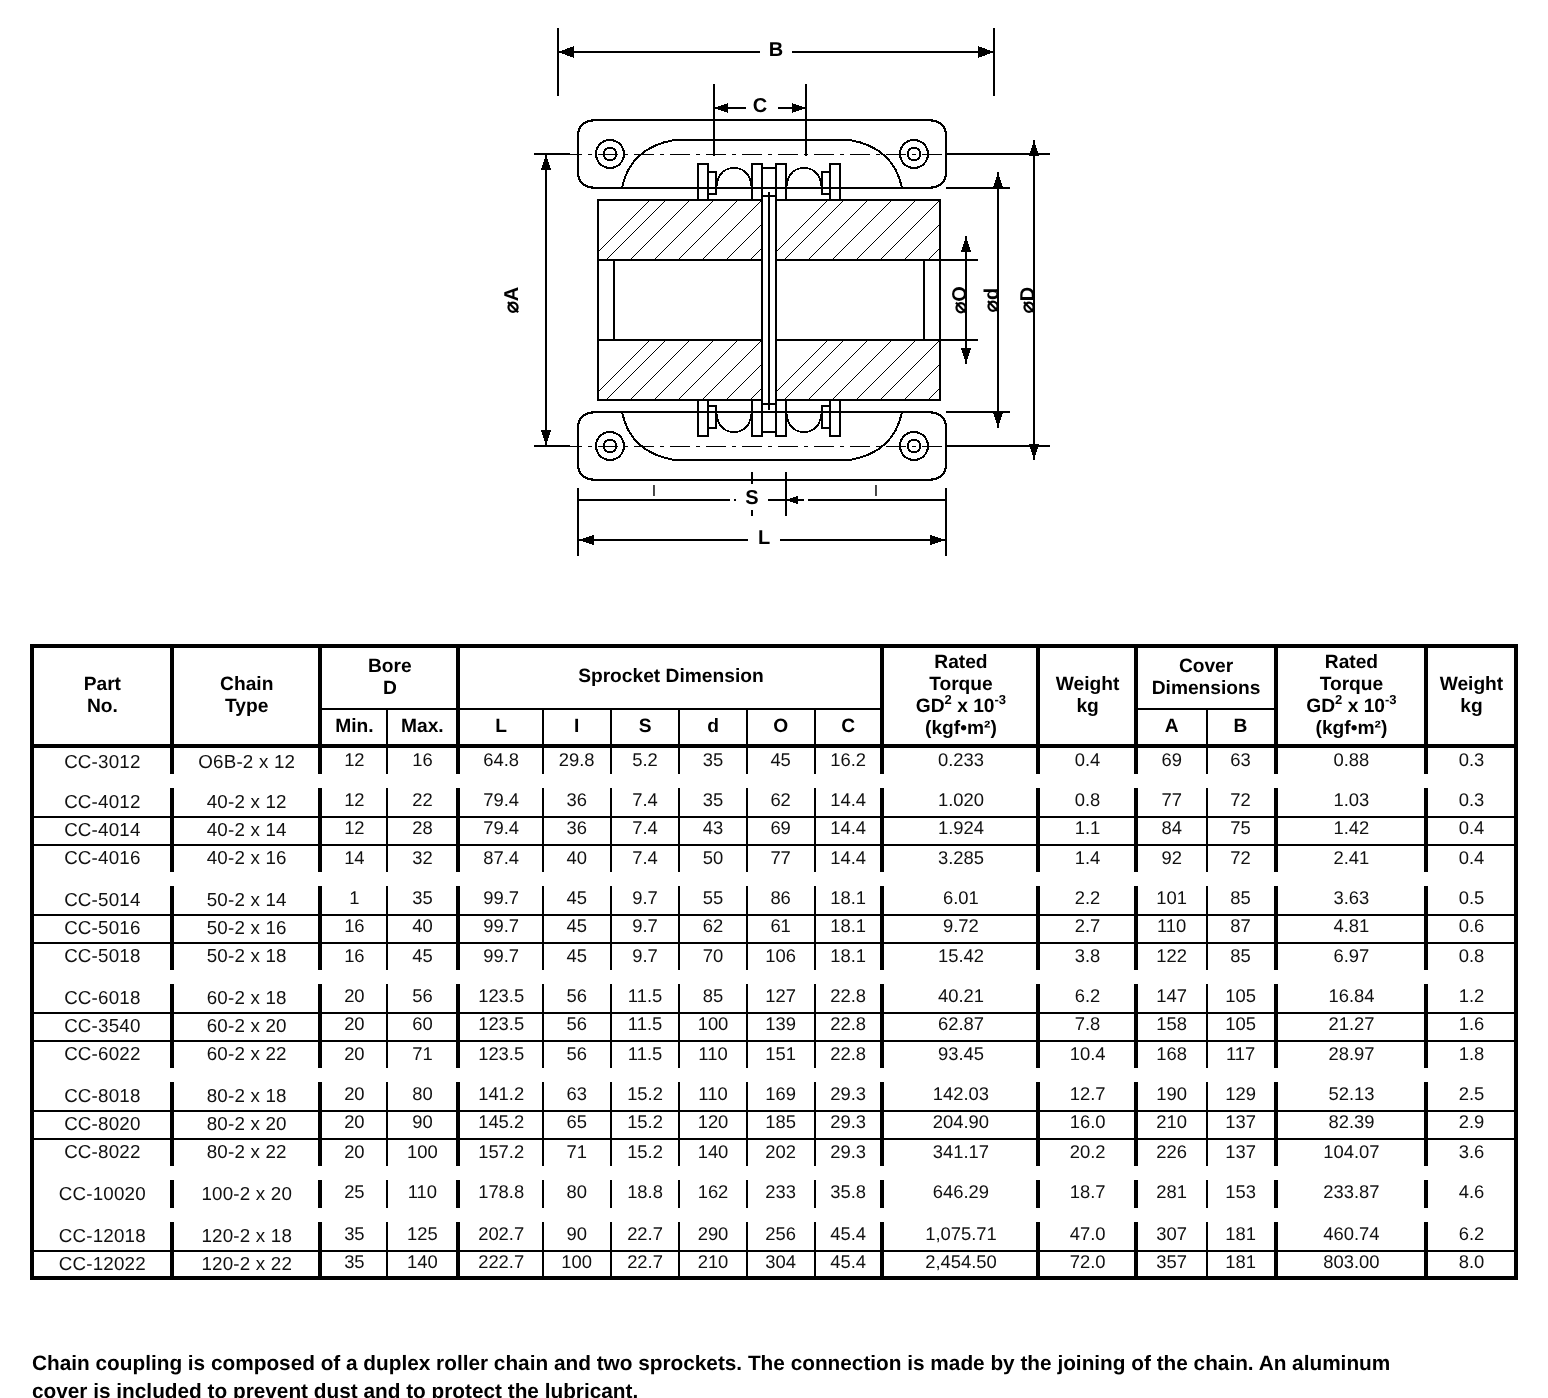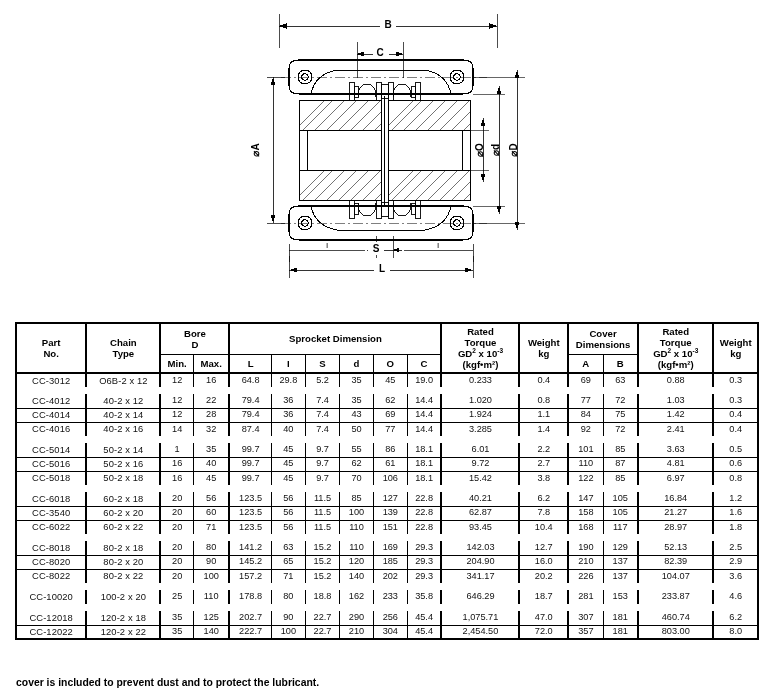--- a/index.html
+++ b/index.html
@@ -348,21 +348,21 @@
           <tr class="data-row solo">
             <td class="cell part grp-l">CC-3012</td>
             <td class="cell chain grp-l">O6B-2 x 12</td>
             <td class="cell grp-l">12</td>
             <td class="cell ">16</td>
             <td class="cell grp-l">64.8</td>
             <td class="cell ">29.8</td>
             <td class="cell ">5.2</td>
             <td class="cell ">35</td>
             <td class="cell ">45</td>
-            <td class="cell ">19.0</td>
+            <td class="cell ">16.2</td>
             <td class="cell grp-l">0.233</td>
             <td class="cell grp-l">0.4</td>
             <td class="cell grp-l">69</td>
             <td class="cell ">63</td>
             <td class="cell grp-l">0.88</td>
             <td class="cell grp-l grp-r">0.3</td>
           </tr>
           <tr class="spacer">
             <td colspan="16" class="grp-l grp-r"></td>
           </tr>
@@ -649,16 +649,17 @@
             <td class="cell grp-l">357</td>
             <td class="cell ">181</td>
             <td class="cell grp-l">803.00</td>
             <td class="cell grp-l grp-r">8.0</td>
           </tr>
         </tbody>
     </table>
   </div>
 
   <div id="caption">
+    <div>Chain coupling is composed of a duplex roller chain and two sprockets. The connection is made by the joining of the chain. An aluminum</div>
     <div>cover is included to prevent dust and to protect the lubricant.</div>
   </div>
 
 </div>
 
 </body></html>

